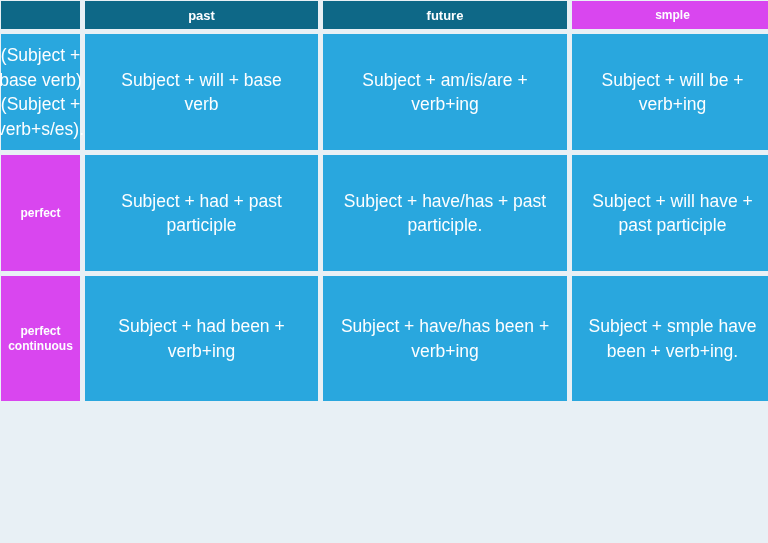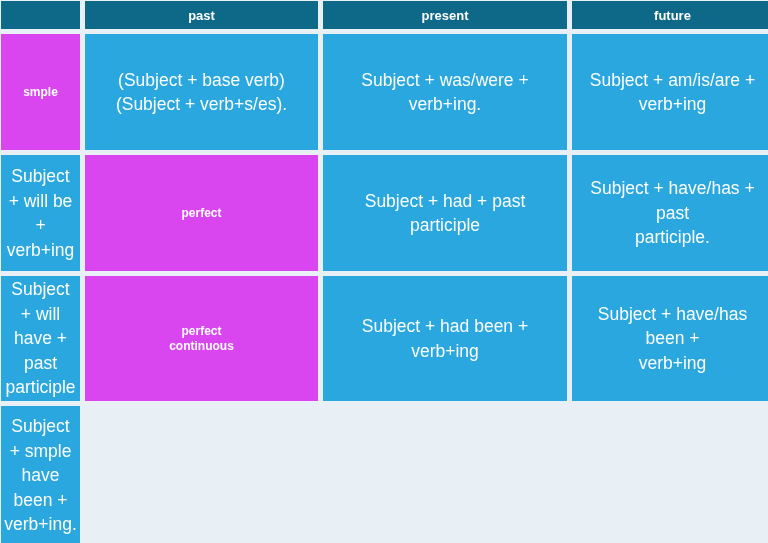--- a/index.html
+++ b/index.html
@@ -55,29 +55,28 @@
   }
 </style>
 </head>
 <body>
 
 <div class="page">
   <div class="grid">
 
     <div class="cell th"></div>
     <div class="cell th">past</div>
-    <div class="cell th">present</div>
     <div class="cell th">future</div>
 
     <div class="cell row-label">smple</div>
     <div class="cell formula">(Subject + base verb)
 (Subject + verb+s/es).</div>
+    <div class="cell formula">Subject + will + base
+verb</div>
 
-    <div class="cell formula">Subject + was/were +
-verb+ing.</div>
     <div class="cell formula">Subject + am/is/are +
 verb+ing</div>
     <div class="cell formula">Subject + will be +
 verb+ing</div>
 
     <div class="cell row-label">perfect</div>
     <div class="cell formula">Subject + had + past
 participle</div>
     <div class="cell formula">Subject + have/has + past
 participle.</div>

